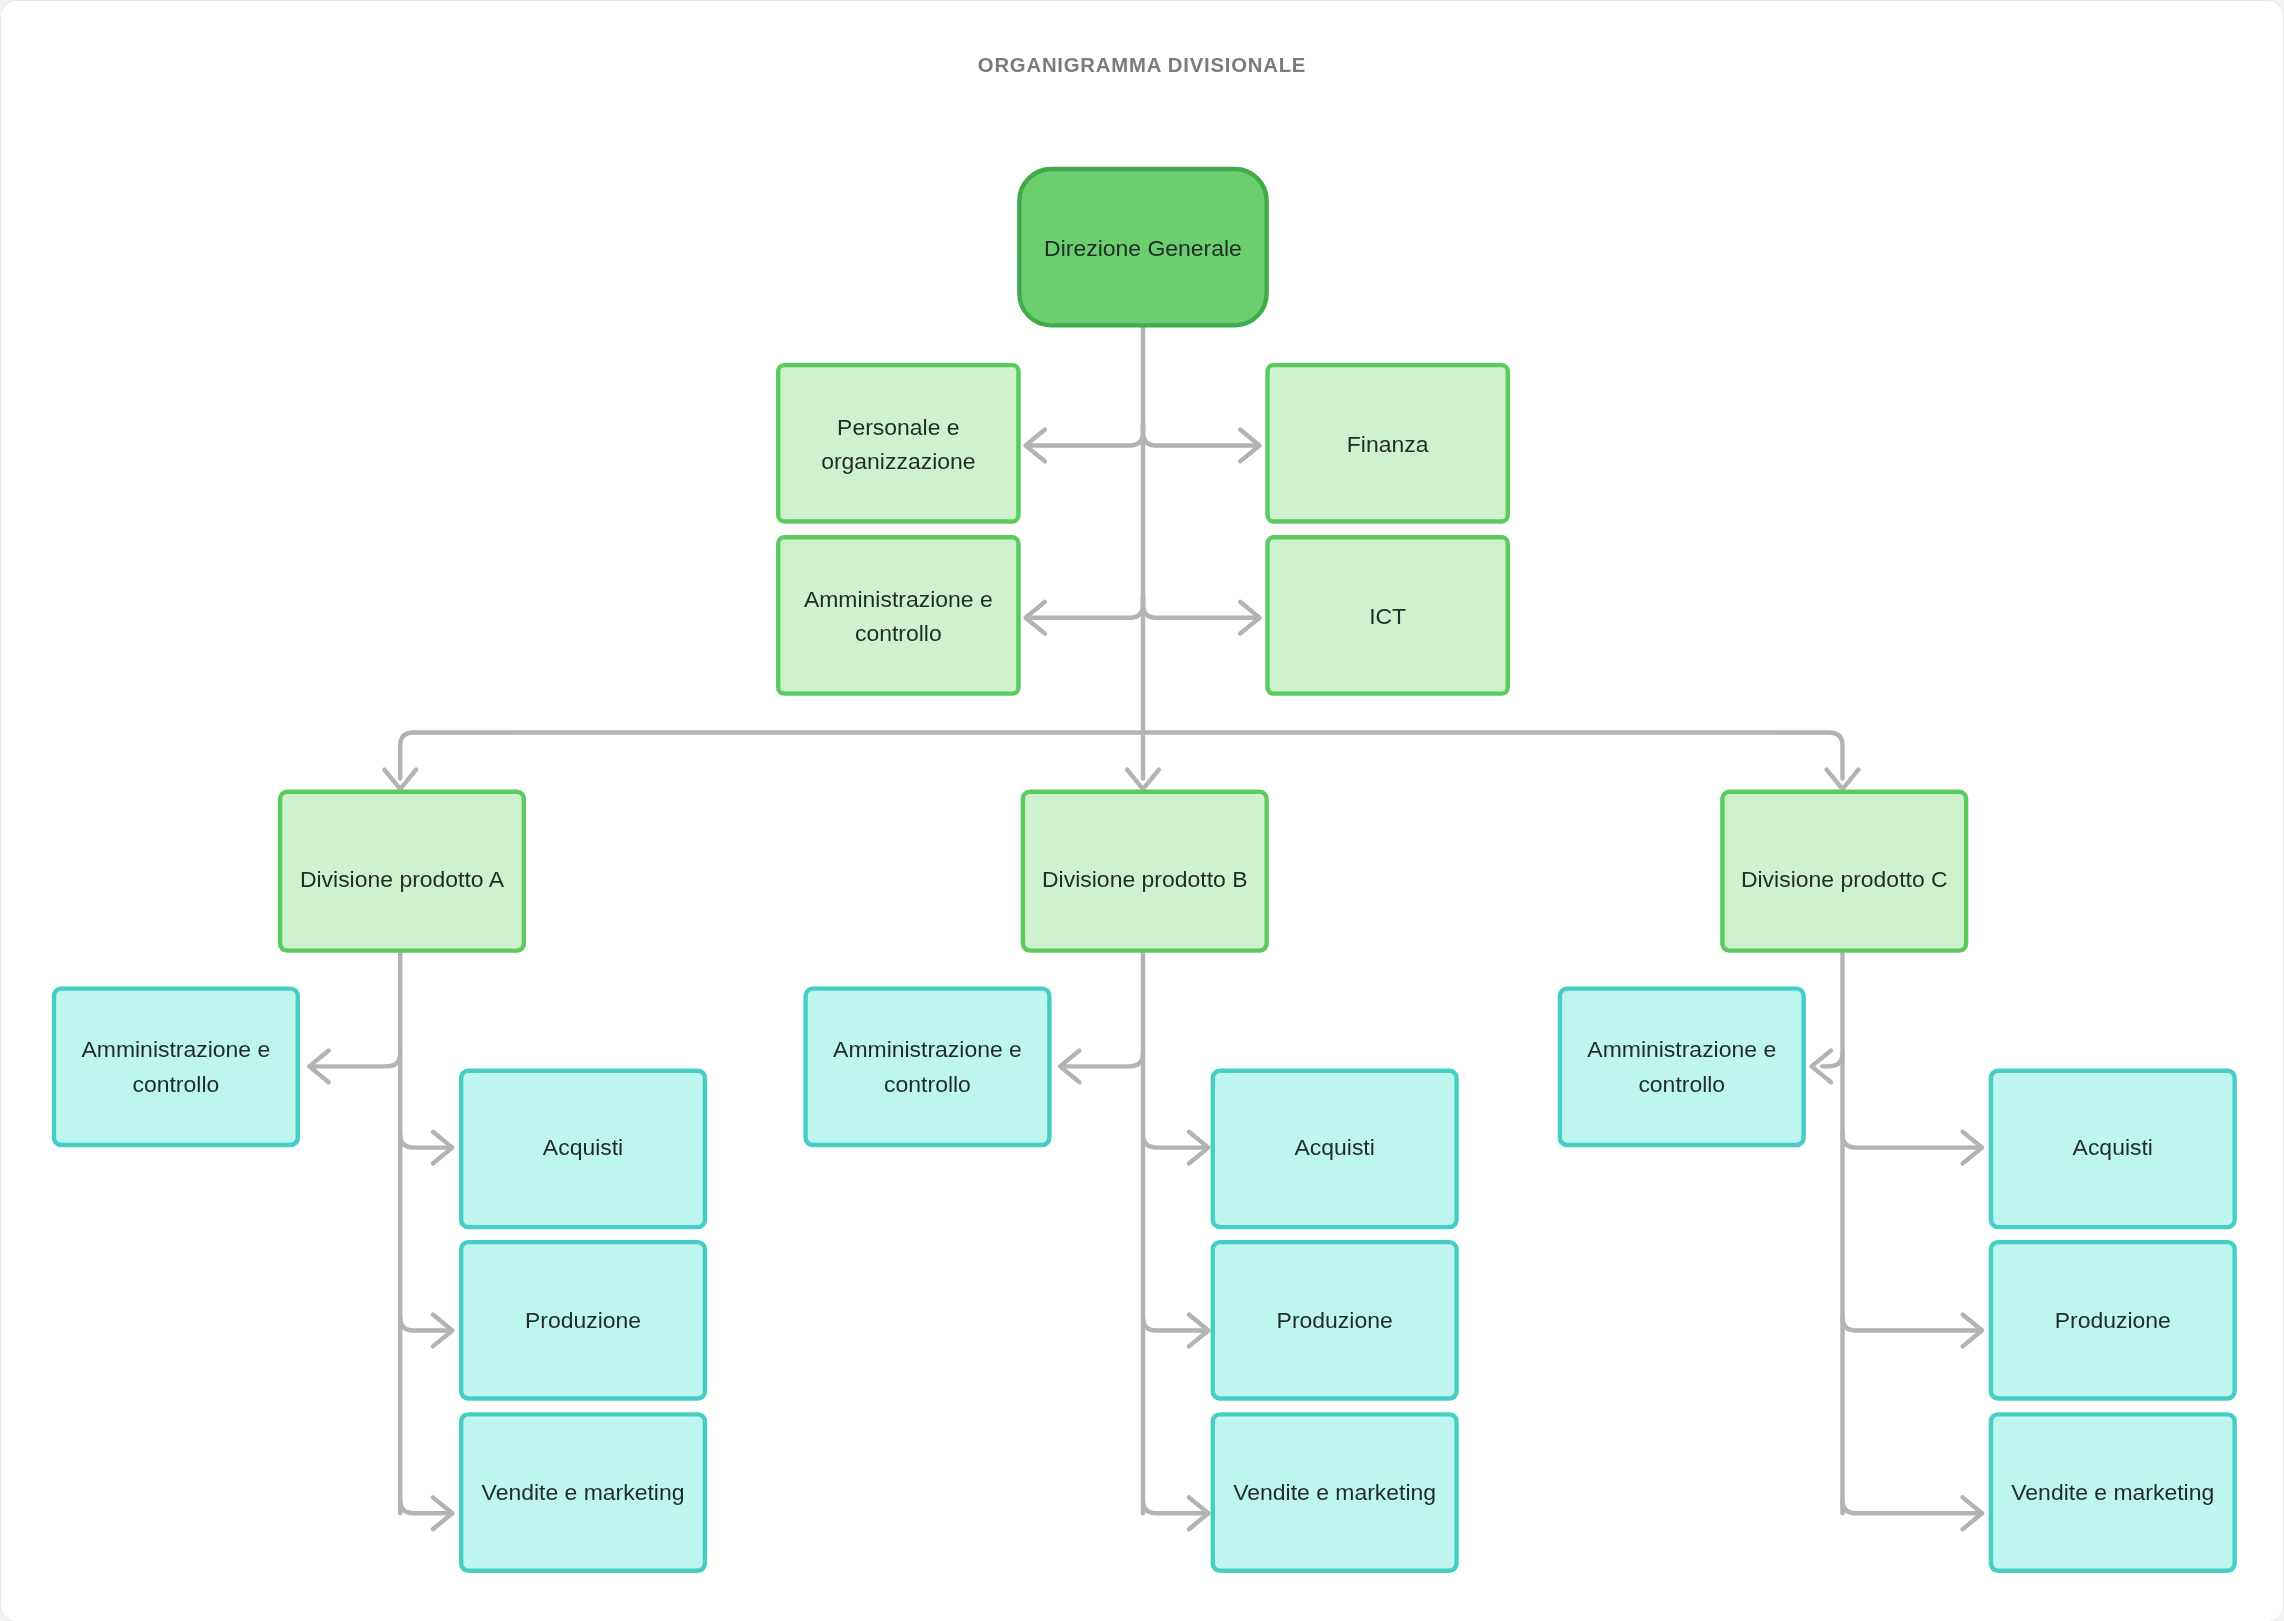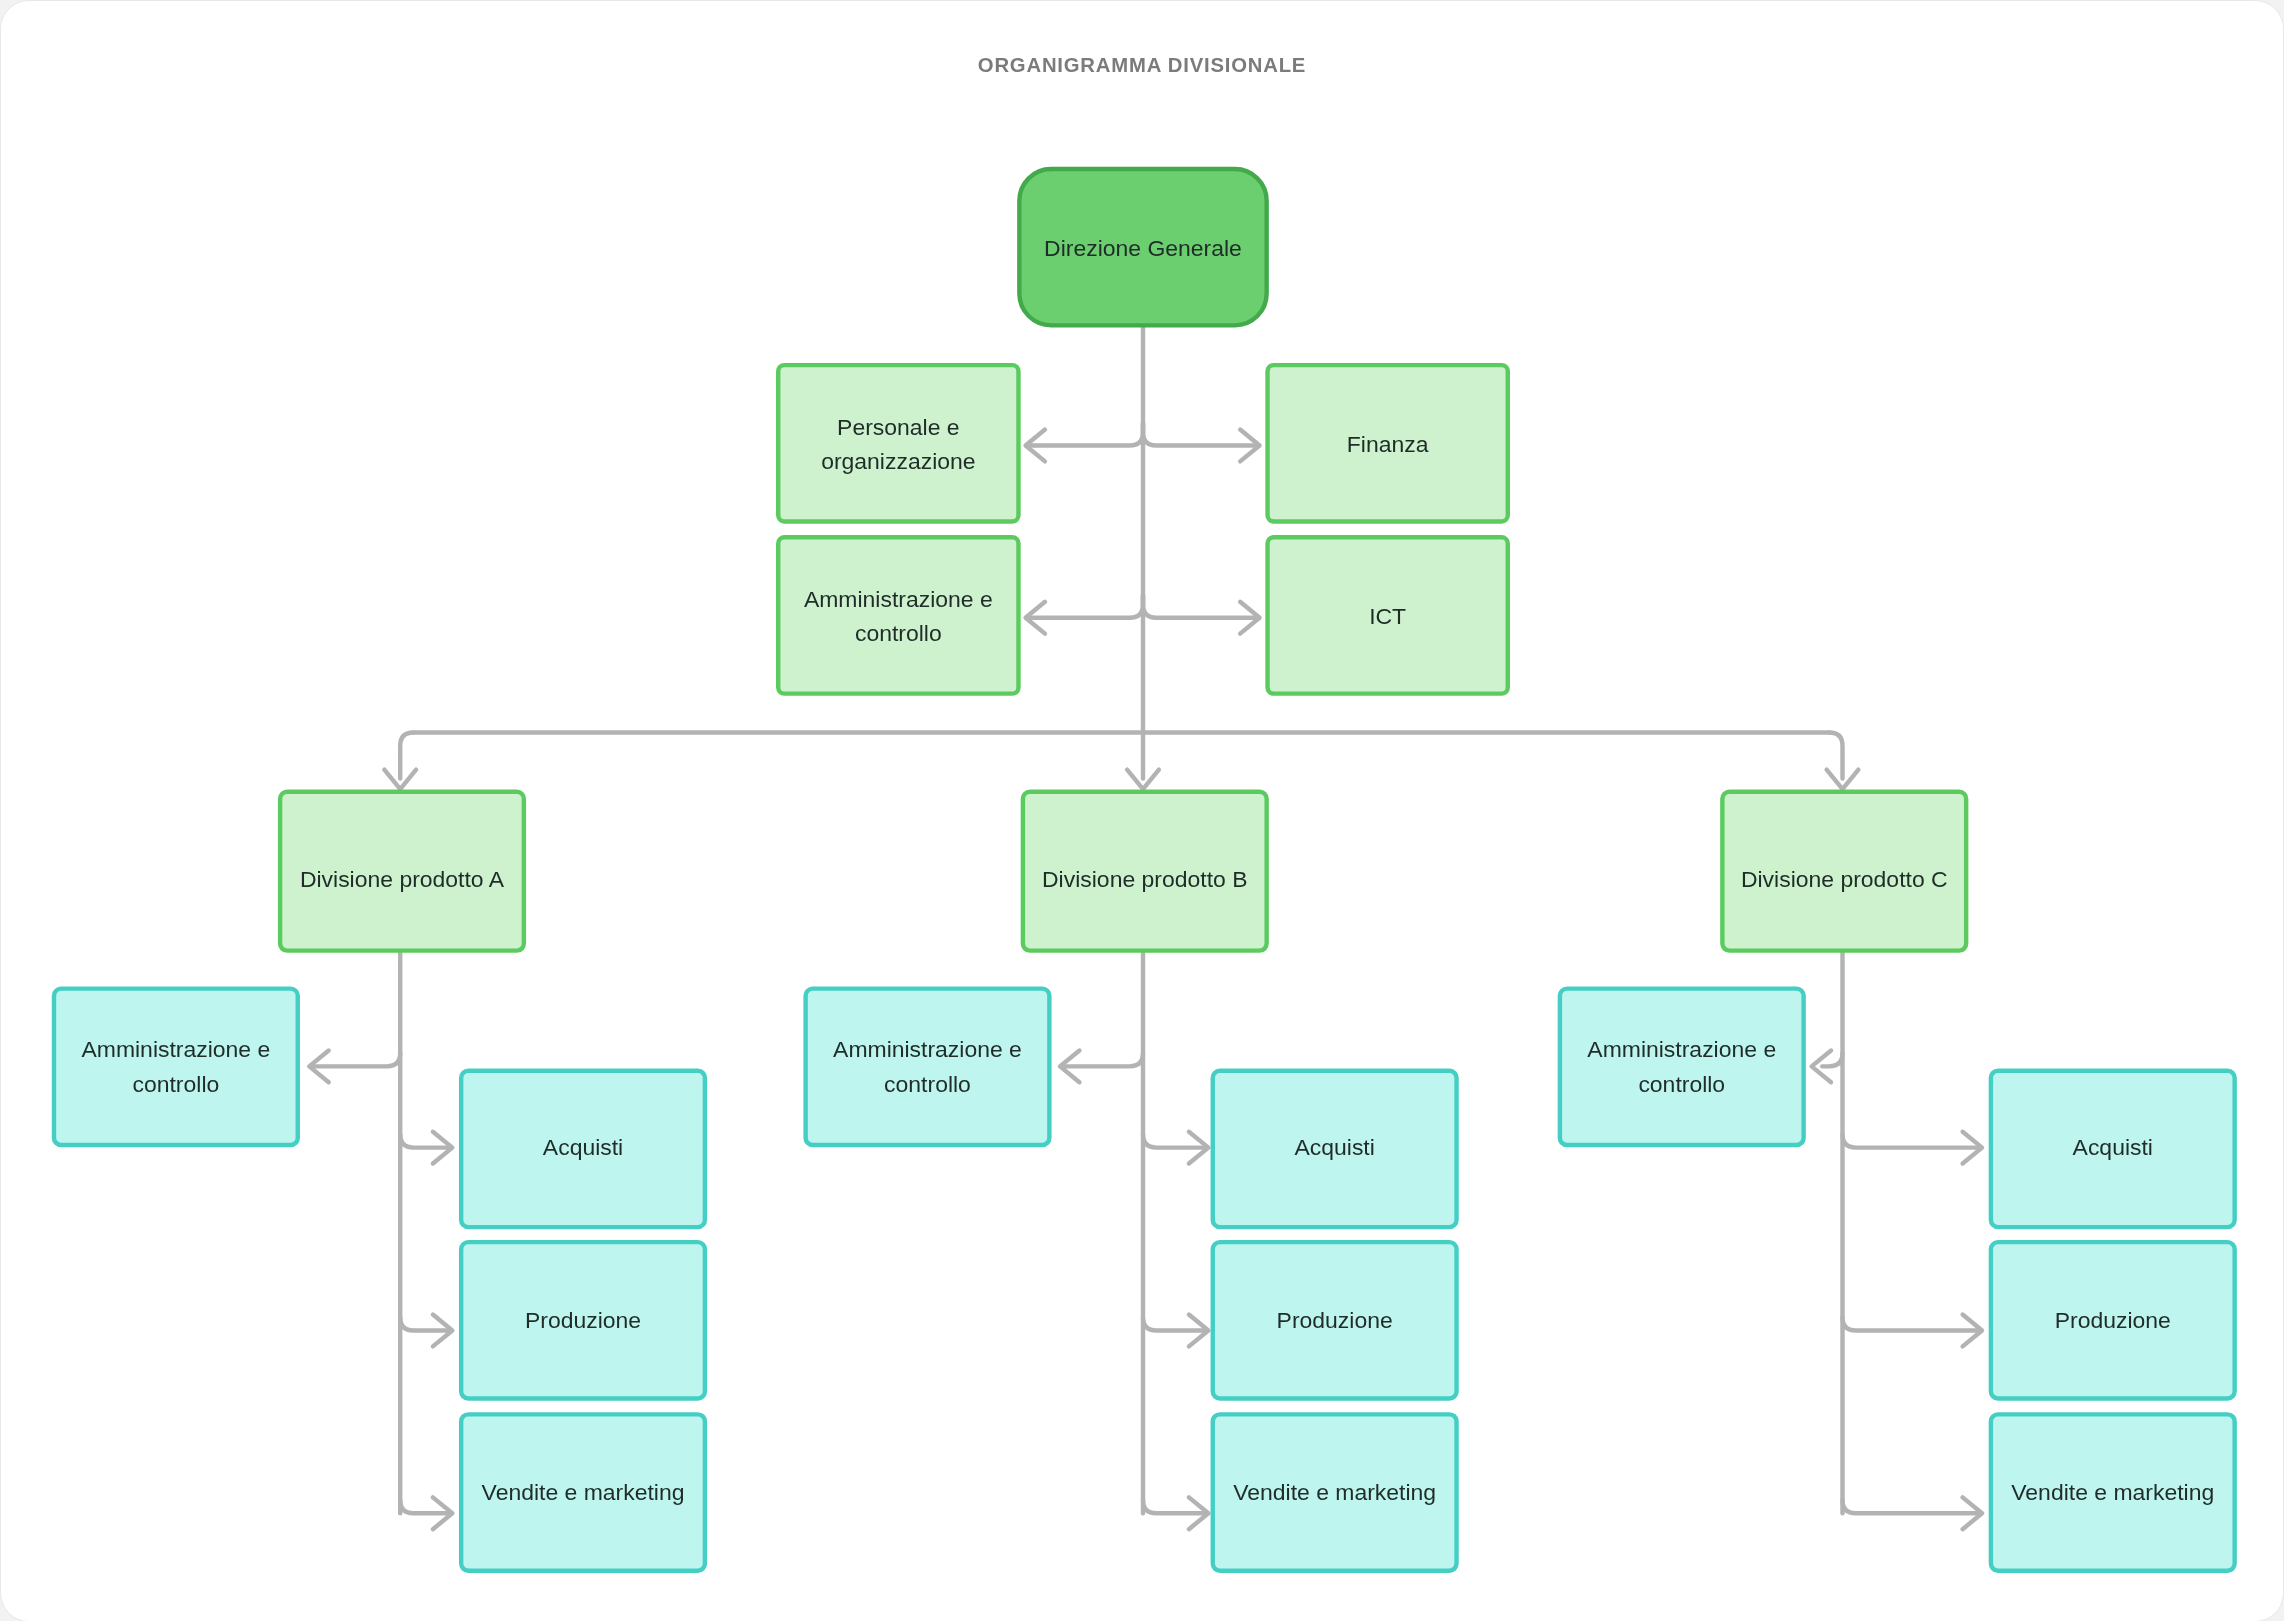--- a/index.html
+++ b/index.html
@@ -11,21 +11,21 @@
     width: 2284px;
     height: 1622px;
     font-family: "Liberation Sans", sans-serif;
     overflow: hidden;
   }
   #page {
     position: relative;
     width: 2284px;
     height: 1622px;
     background: #ffffff;
-    border-radius: 29px;
+    border-radius: 16px;
     box-sizing: border-box;
     border: 0.9px solid #e8e8e8;
     overflow: hidden;
   }
   #chart-title {
     position: absolute;
     top: 53px;
     left: 0;
     width: 100%;
     text-align: center;

